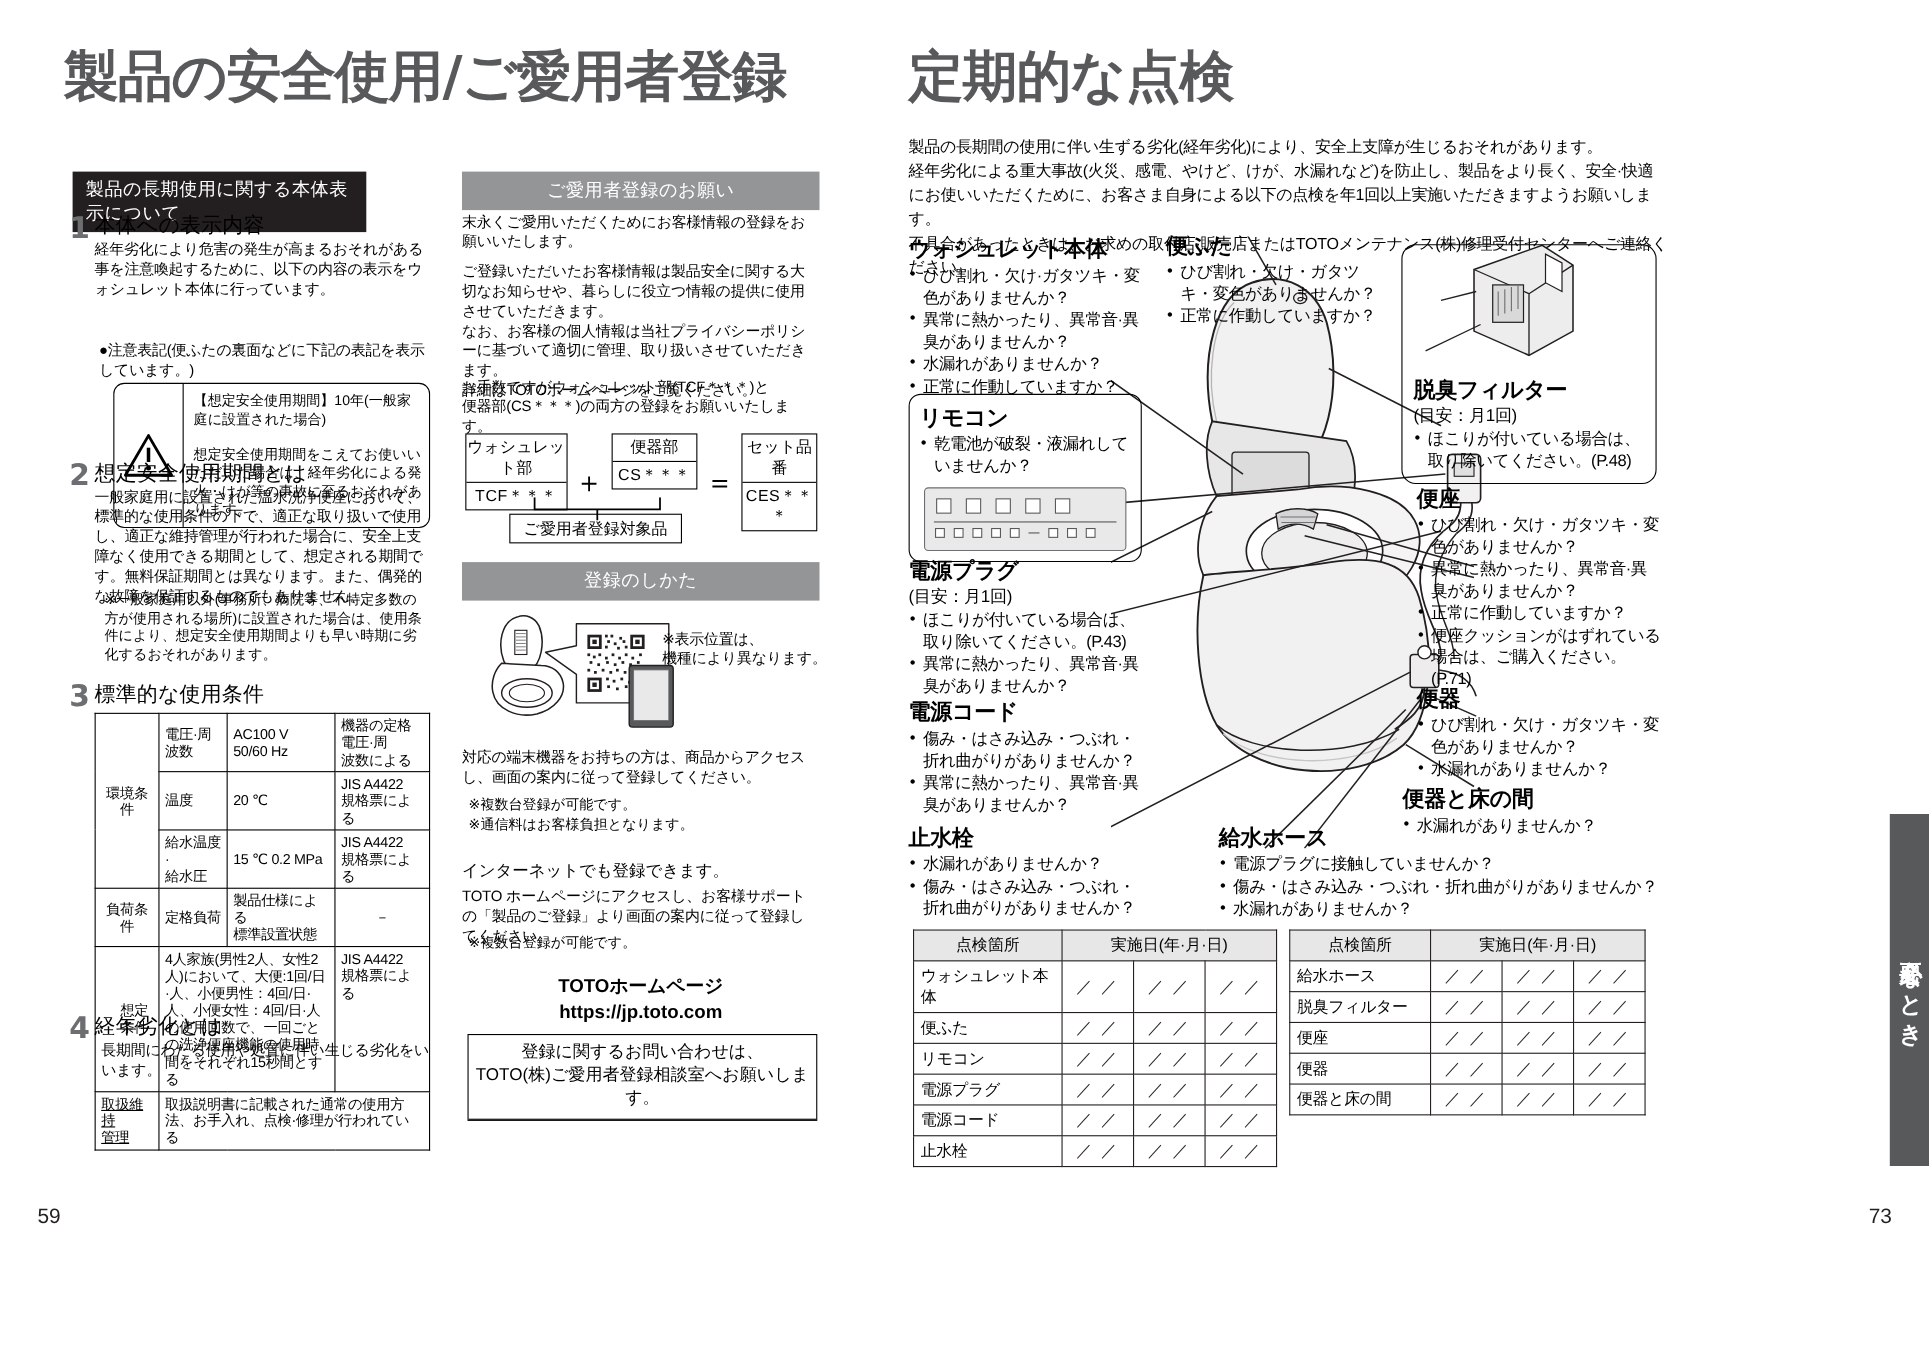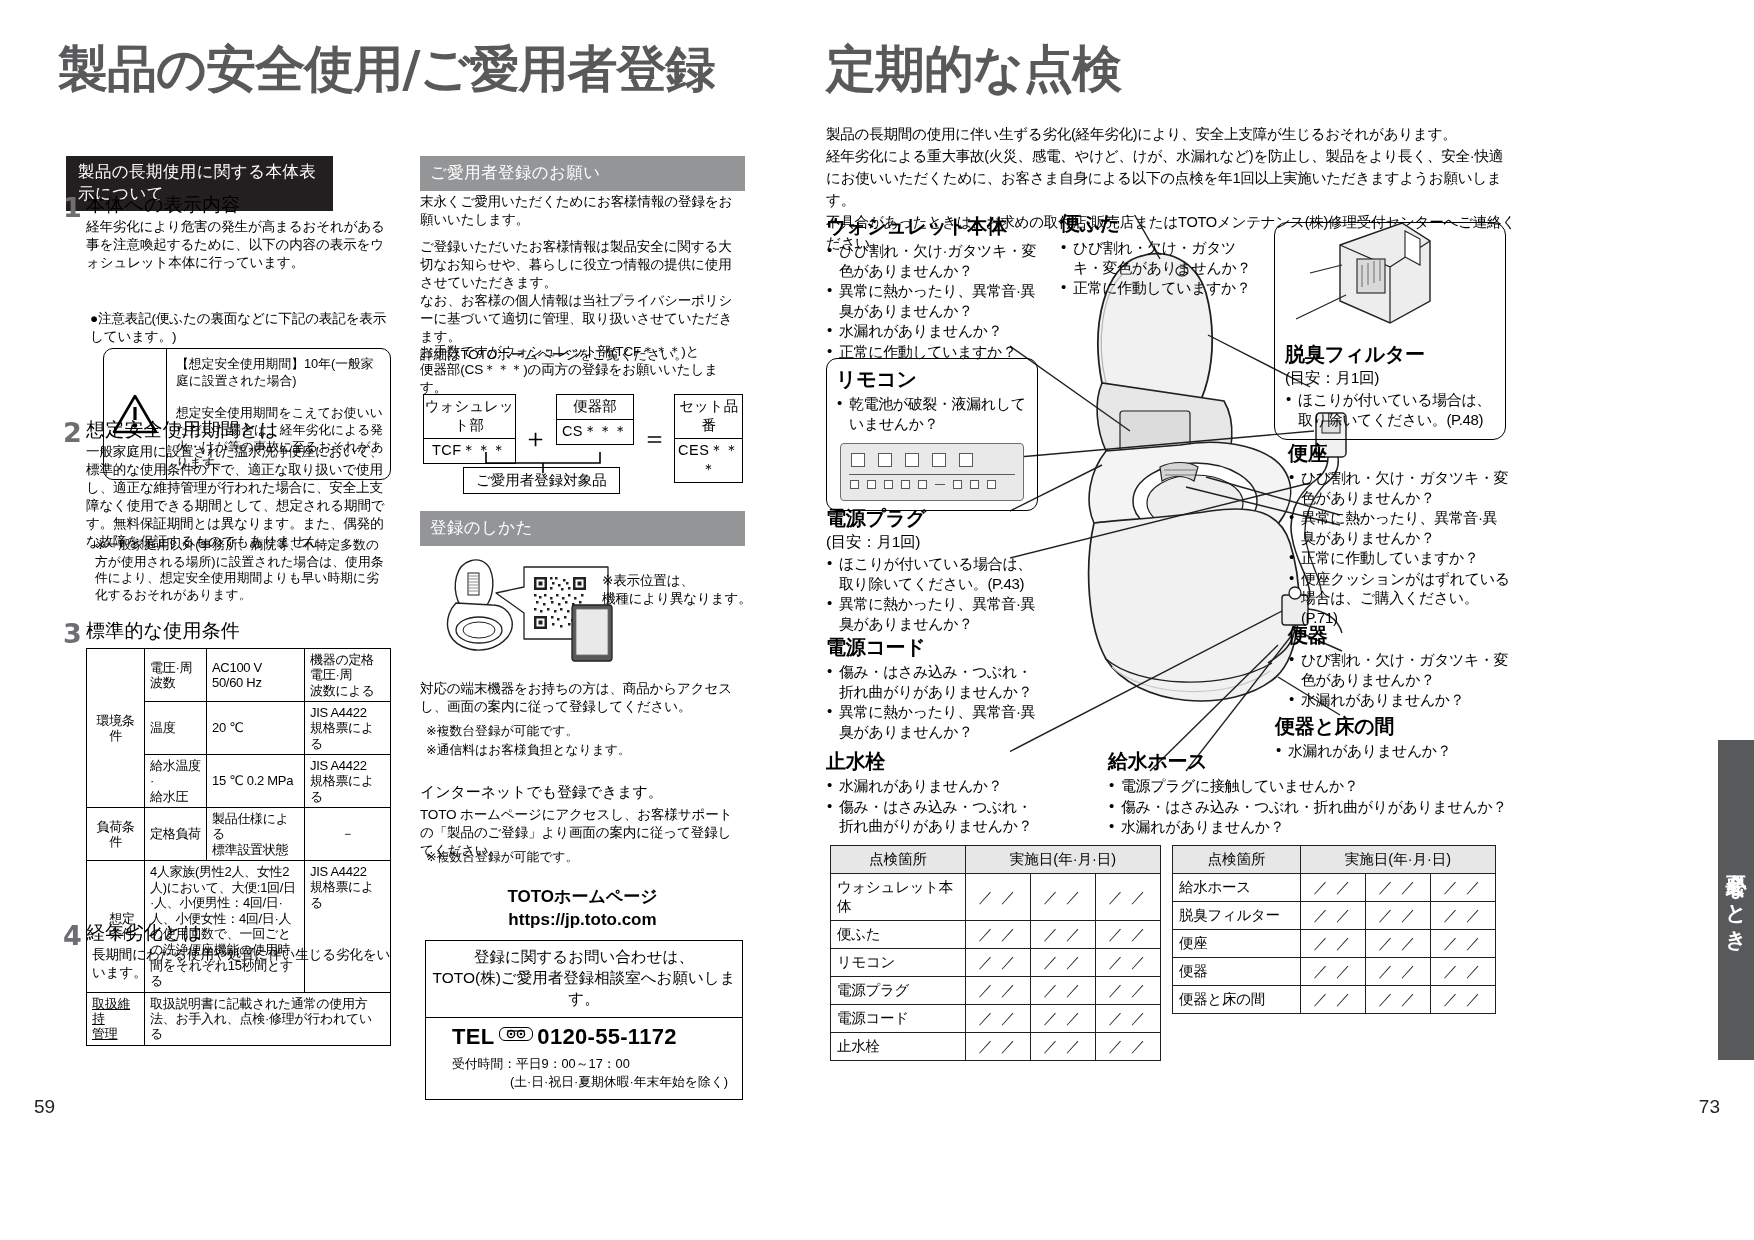--- a/index.html
+++ b/index.html
@@ -20,21 +20,21 @@
   
   .blk { position: absolute; }
   .bar-black {
     background: #231f20; color: #fff;
     font-size: 16.5px; font-weight: 400;
     padding: 5px 10px 6px 12px;
     letter-spacing: .4px;
   }
   .bar-gray {
     background: #949597; color: #fff;
-    font-size: 16.5px; text-align: left;
+    font-size: 16.5px; text-align: center;
     padding: 6px 10px 7px 10px;
     letter-spacing: .4px;
   }
   .pgtitle {
     font-size: 50px; font-weight: bold; color: #58595b;
     letter-spacing: -1px; line-height: 1;
     font-family: "DejaVu Sans", "Liberation Sans", sans-serif;
   }
   .num {
     font-size: 27px; font-weight: bold; color: #6d6e71;
@@ -327,37 +327,20 @@
   <div class="blk tiny" style="left:426px; top:849px;">※複数台登録が可能です。</div>
 
   <div class="blk" style="left:420px; top:885px; width:325px; text-align:center;">
     <div style="font-size:17px; font-weight:bold;">TOTOホームページ</div>
     <div style="font-size:17px; font-weight:bold; margin-top:2px;">https://jp.toto.com</div>
   </div>
 
   <div class="blk contactbox" style="left:425px; top:940px; width:318px;">
     <div class="chead" style="white-space:pre-line;">登録に関するお問い合わせは、
 TOTO(株)ご愛用者登録相談室へお願いします。</div>
-    <div style="padding:6px 0 8px 26px;">
-      <div>
-        <span class="tel">TEL</span>
-        <span class="freedial">
-          <svg width="26" height="12" viewBox="0 0 26 12" aria-hidden="true">
-            <circle cx="8" cy="6" r="3.6" fill="none" stroke="#000" stroke-width="1.4"></circle>
-            <circle cx="18" cy="6" r="3.6" fill="none" stroke="#000" stroke-width="1.4"></circle>
-            <circle cx="8" cy="6" r="1.3" fill="#000"></circle>
-            <circle cx="18" cy="6" r="1.3" fill="#000"></circle>
-            <path d="M4,3 L22,3" stroke="#000" stroke-width="1.2"></path>
-          </svg>
-        </span>
-        <span class="tel">0120-55-1172</span>
-      </div>
-      <div class="tiny" style="margin-top:6px;">受付時間：平日9：00～17：00</div>
-      <div class="tiny" style="margin-top:2px; padding-left:58px;">(土·日·祝日·夏期休暇·年末年始を除く)</div>
-    </div>
   </div>
 
   <div class="pgnum" style="left:34px; top:1096px;">59</div>
 
   <div class="blk pgtitle" style="left:826px; top:44px;">定期的な点検</div>
 
   <div class="blk" style="left:826px; top:124px; width:690px; font-size:14.6px; line-height:1.5; white-space:pre-line; letter-spacing:-.3px;">製品の長期間の使用に伴い生ずる劣化(経年劣化)により、安全上支障が生じるおそれがあります。
 経年劣化による重大事故(火災、感電、やけど、けが、水漏れなど)を防止し、製品をより長く、安全·快適にお使いいただくために、お客さま自身による以下の点検を年1回以上実施いただきますようお願いします。
 不具合があったときは、お求めの取付店·販売店またはTOTOメンテナンス(株)修理受付センターへご連絡ください。</div>
 

